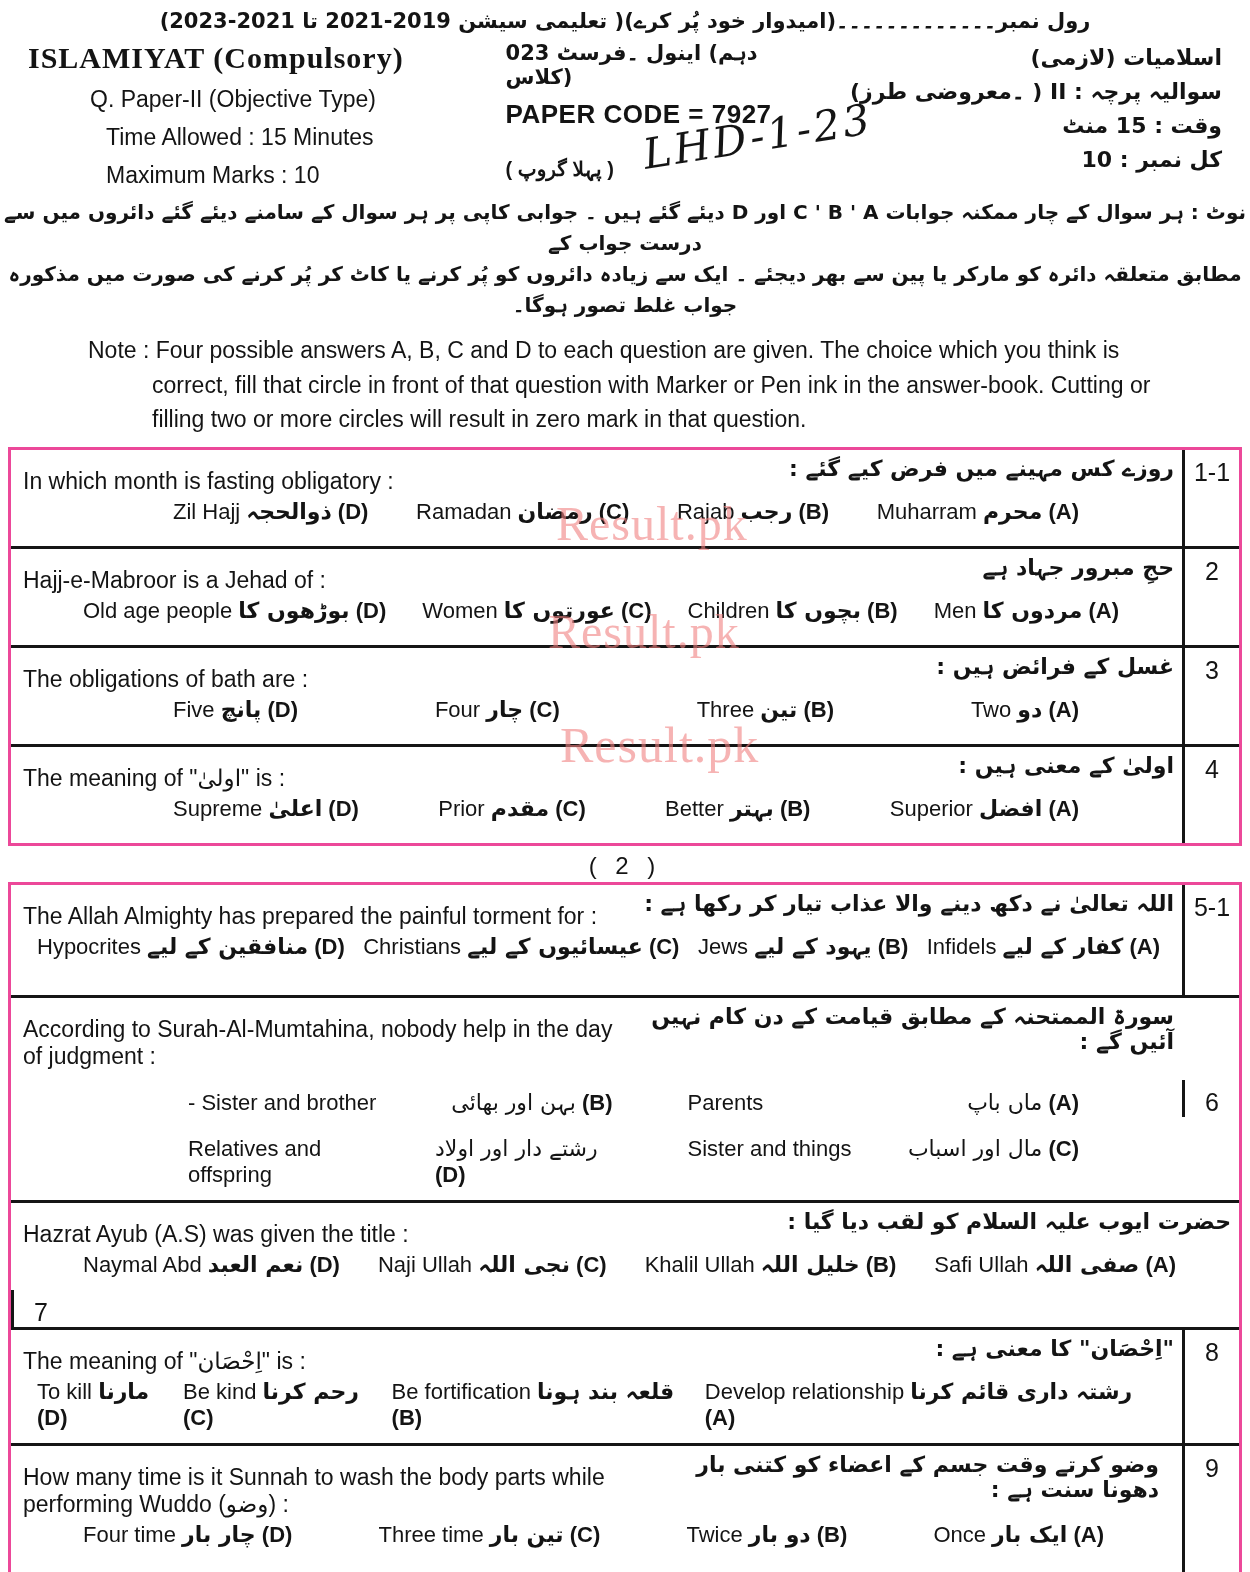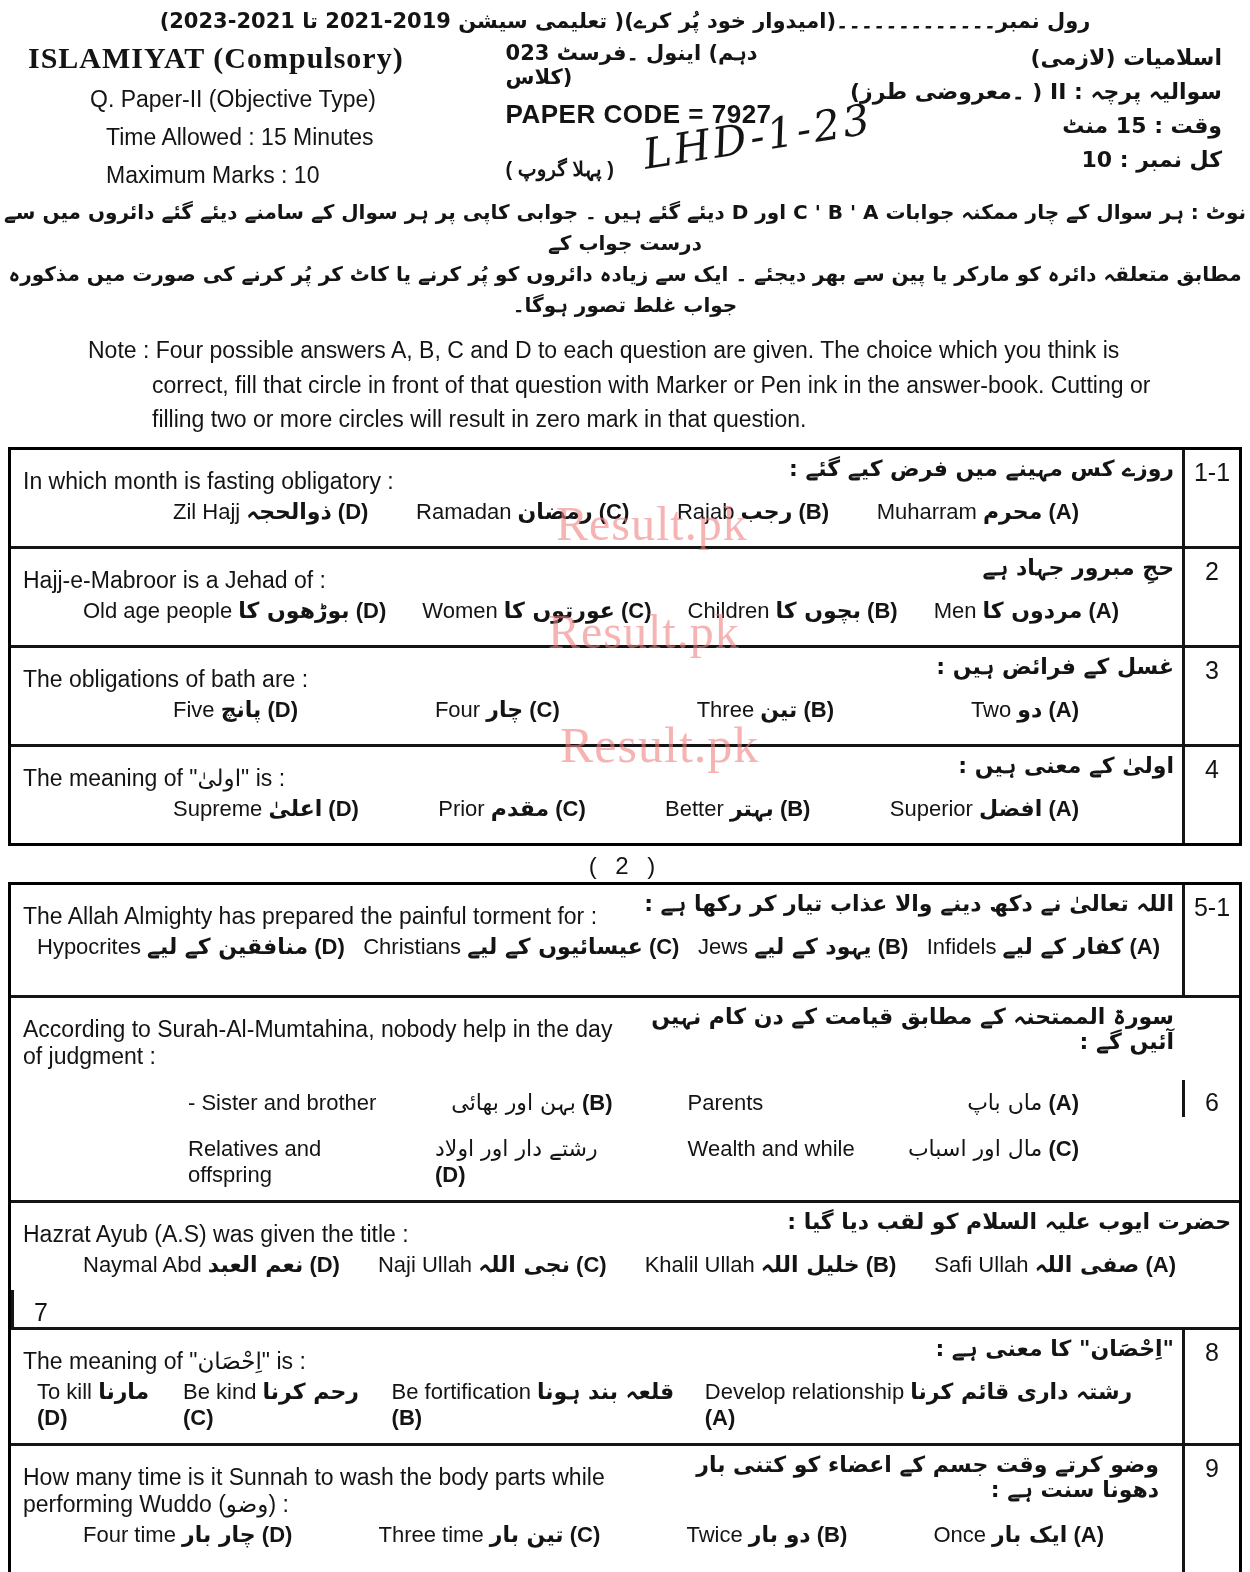--- a/index.html
+++ b/index.html
@@ -21,21 +21,21 @@
   .group-line{font-size:20px;font-weight:bold;margin-top:27px;font-family:Liberation Sans, sans-serif;}
   .head-right{width:33%;text-align:right;font-weight:bold;font-size:22px;line-height:1.55;
               font-family:"DejaVu Sans",sans-serif;}
   .handwriting{position:absolute;left:642px;top:112px;font-family:"DejaVu Serif",serif;
                font-style:italic;font-size:42px;transform:rotate(-9deg);letter-spacing:3px;z-index:2;}
   
   .note-ur{text-align:center;font-weight:bold;font-size:20px;margin-top:8px;line-height:1.55;
            font-family:"DejaVu Sans",sans-serif;}
   .note-en{font-size:23px;line-height:1.5;margin:12px 56px 10px 88px;padding-left:64px;text-indent:-64px;}
   
-  .qtable{border:3px solid #000000;margin:2px 8px 0 8px;}
+  .qtable{border:3px solid #ec4899;margin:2px 8px 0 8px;}
   .qrow{display:flex;border-bottom:3px solid #151515;}
   .qrow:last-child{border-bottom:none;}
   .qcell{flex:1;padding:6px 8px 12px 12px;}
   .qnum{width:54px;border-left:3px solid #151515;font-size:25px;text-align:center;
         padding-top:8px;flex-shrink:0;}
   .qhead{display:flex;justify-content:space-between;gap:18px;}
   .q-en{font-size:23px;padding-top:12px;}
   .w64{max-width:660px;}
   .q-ur{font-weight:bold;font-size:22px;text-align:right;direction:rtl;
         font-family:"DejaVu Sans",sans-serif;}
@@ -196,21 +196,21 @@
               <span>Parents</span>
               <span><span class="ur">ماں باپ</span> <span class="olbl">(A)</span></span>
             </span>
         </div>
         <div class="grid-row">
           <span class="gopt gl">
               <span>Relatives and offspring</span>
               <span><span class="ur">رشتے دار اور اولاد</span> <span class="olbl">(D)</span></span>
             </span>
           <span class="gopt gr">
-              <span>Wealth and while</span>
+              <span>Sister and things</span>
               <span><span class="ur">مال اور اسباب</span> <span class="olbl">(C)</span></span>
             </span>
         </div>
       </div>
       <div class="qnum">6</div>
     </div>
 
     <div class="qrow mh-d">
       <div class="qcell">
         <div class="qhead">

